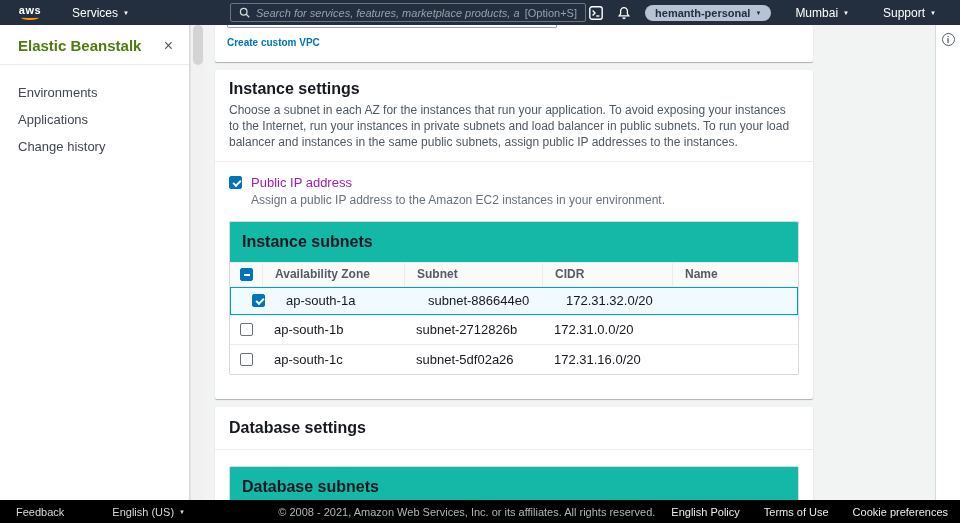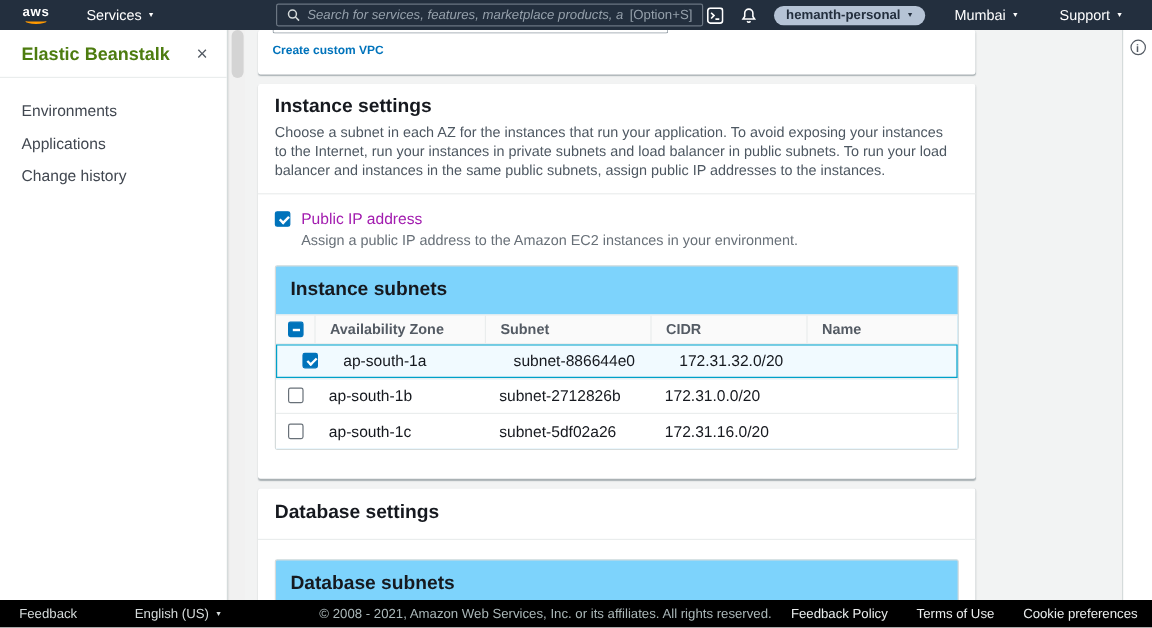--- a/index.html
+++ b/index.html
@@ -48,21 +48,21 @@
   
   .field { padding:13px 14px 2px; display:flex; gap:9px; }
   .cb { width:13px; height:13px; border:1px solid #687078; border-radius:2px; background:#fff; flex:none; position:relative; cursor:pointer; margin-top:1px; }
   .cb.checked, .cb.indet { background:#0073bb; border-color:#0073bb; }
   .cb.checked::after { content:""; position:absolute; left:2.5px; top:3px; width:6px; height:3px; border-left:2px solid #fff; border-bottom:2px solid #fff; transform:rotate(-45deg); }
   .cb.indet::after { content:""; position:absolute; left:2.5px; top:5px; width:6px; border-bottom:2px solid #fff; }
   .field-label { font-size:13px; color:#a21caf; }
   .field-desc { margin-top:3px; font-size:12px; color:#687078; }
 
   
-  .inner-card { margin:12px 14px 14px; border:1px solid #d5dbdb; border-radius:2px; background:#7dd3fc; }
+  .inner-card { margin:12px 14px 14px; border:1px solid #d5dbdb; border-radius:2px; background:#14b8a6; }
   .inner-card-header { padding:11px 12px; }
   .inner-card-title { font-size:16px; font-weight:bold; color:#16191f; }
   .thead { display:flex; align-items:center; background:#fafafa; border-top:1px solid #eaeded; border-bottom:1px solid #eaeded; height:25px; }
   .th { font-size:12px; font-weight:bold; color:#545b64; padding-left:12px; border-left:1px solid #eaeded; height:100%; display:flex; align-items:center; }
   .trow { display:flex; align-items:center; height:29px; border-bottom:1px solid #eaeded; background:#fff; }
   .trow:last-child { border-bottom:none; }
   .trow.selected { background:#f1faff; box-shadow:inset 0 0 0 1px #00a1c9;padding-left:12px; }
   .td { font-size:13px; color:#16191f; padding-left:12px; }
   .cb-col { width:32px; flex:none; display:flex; justify-content:flex-start; padding-left:10px; }
   .cb-col .cb { margin-top:0; }
@@ -244,17 +244,17 @@
 <div class="footer">
   <div class="f-left">
     <span class="f-item">Feedback</span>
     <span class="f-item">
       <span>English (US)</span>
       <span class="caret">▼</span>
     </span>
   </div>
   <span class="copyright">© 2008 - 2021, Amazon Web Services, Inc. or its affiliates. All rights reserved.</span>
   <div class="f-links">
-    <span class="f-item">Feedback Policy</span>
+    <span class="f-item">English Policy</span>
     <span class="f-item">Terms of Use</span>
     <span class="f-item">Cookie preferences</span>
   </div>
 </div>
 
 </body></html>

